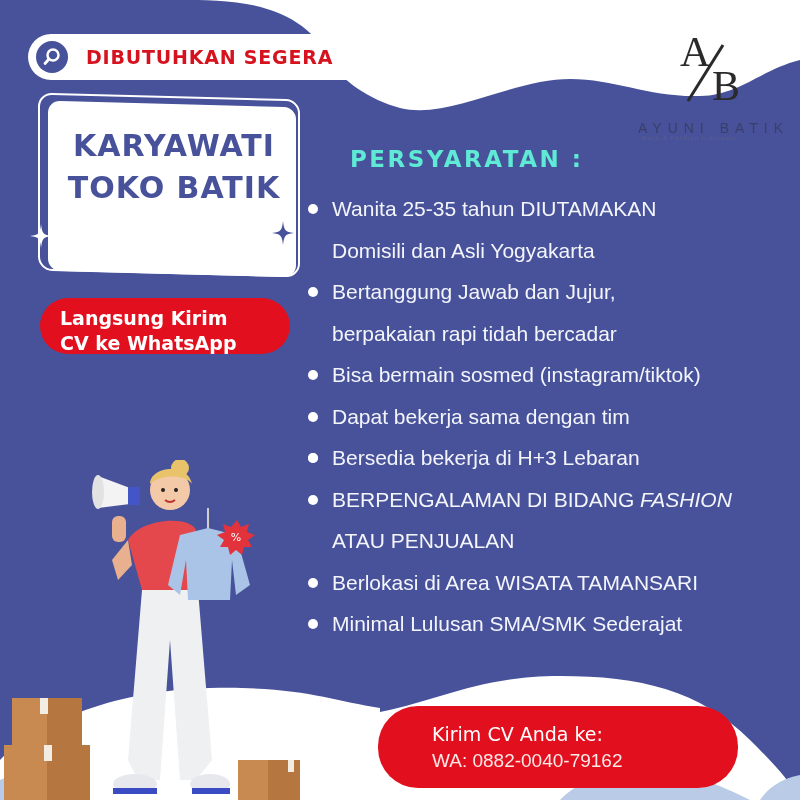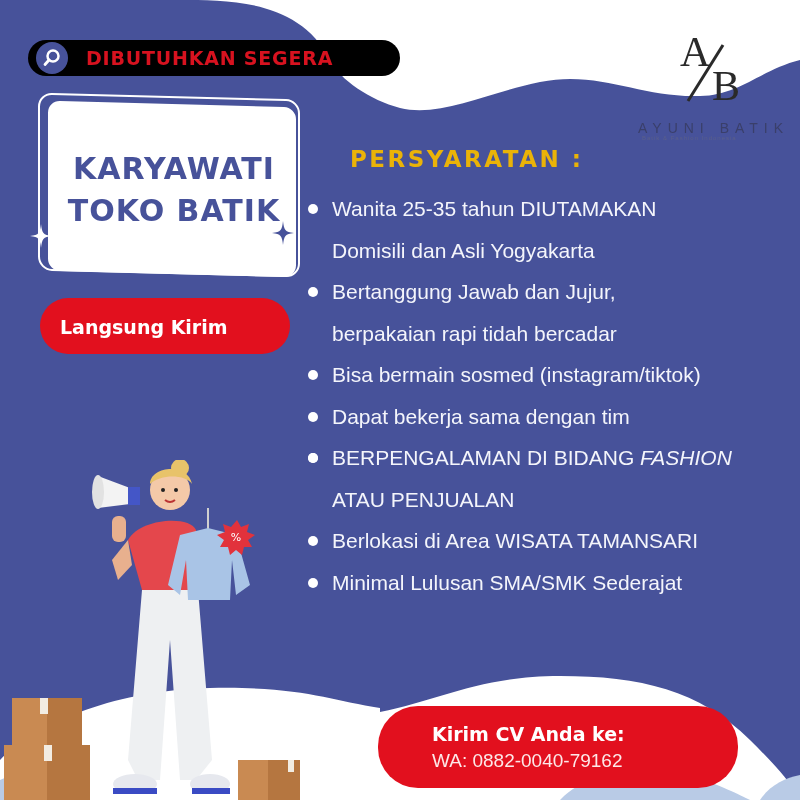--- a/index.html
+++ b/index.html
@@ -3,23 +3,23 @@
 <meta charset="utf-8">
 <style>
   * { box-sizing: border-box; margin: 0; padding: 0; }
   html, body { width: 800px; height: 800px; overflow: hidden; background: #47529a; }
   body { position: relative; font-family: "Liberation Sans", "DejaVu Sans", sans-serif; }
   .canvas { position: absolute; left: 0; top: 0; width: 800px; height: 800px; background: #47529a; overflow: hidden; }
   .bg-svg { position: absolute; left: 0; top: 0; width: 800px; height: 800px; }
 
   
   .top-pill {
-    position: absolute; left: 28px; top: 34px; width: 372px; height: 36px;
-    background: #000000; border-radius: 24px;
-    display: flex; align-items: center; padding-left: 8px; margin-top: 6px;
+    position: absolute; left: 28px; top: 34px; width: 372px; height: 46px;
+    background: #ffffff; border-radius: 24px;
+    display: flex; align-items: center; padding-left: 8px;
   }
   .search-circle {
     width: 32px; height: 32px; border-radius: 50%; background: #47529a;
     display: flex; align-items: center; justify-content: center; margin-right: 18px;
   }
   .top-pill-text {
     color: #d7121f; font-weight: 700; font-size: 19px; letter-spacing: 0.8px;
     font-family: "DejaVu Sans", sans-serif;
   }
 
@@ -28,67 +28,67 @@
     position: absolute; left: 38px; top: 96px; width: 262px; height: 178px;
     border: 2px solid #ffffff; border-radius: 14px;
     transform: skewY(1.5deg);
   }
   .title-card {
     position: absolute; left: 48px; top: 104px; width: 248px; height: 170px;
     background: #ffffff; border-radius: 12px;
     transform: skewY(1.5deg);
   }
   .title-text {
-    position: absolute; left: 58px; top: 148px; width: 232px;
+    position: absolute; left: 58px; top: 125px; width: 232px;
     color: #47529a; font-family: "DejaVu Sans", sans-serif; font-weight: 700;
     font-size: 30px; line-height: 42px; letter-spacing: 1px; text-align: center;
   }
   .sparkle { position: absolute; }
 
   
   .red-pill-left {
     position: absolute; left: 40px; top: 298px; width: 250px; height: 56px;
     background: #e2101e; border-radius: 28px;
     color: #ffffff; font-weight: 700; font-size: 19px; line-height: 25px;
-    padding: 17px 0 0 20px; font-family: "DejaVu Sans", sans-serif;
+    padding: 8px 0 0 20px; font-family: "DejaVu Sans", sans-serif;
   }
 
   
   .logo { position: absolute; left: 632px; top: 26px; width: 150px; height: 130px; }
   .logo-ab { position: absolute; left: 40px; top: 0; font-family: "Liberation Serif", "DejaVu Serif", serif; color: #2a2a2a; }
   .logo-a { position: absolute; left: 8px; top: 2px; font-size: 42px; }
   .logo-b { position: absolute; left: 40px; top: 36px; font-size: 42px; }
   .logo-slash { position: absolute; left: 32px; top: 14px; width: 3px; height: 66px; background: #2a2a2a; transform: rotate(32deg); }
   .logo-name { position: absolute; left: 6px; top: 94px; font-size: 14px; letter-spacing: 6px; color: #3a3f6a; white-space: nowrap; }
   .logo-tag { position: absolute; left: 10px; top: 109px; font-size: 6px; letter-spacing: 1px; color: #5a5f8a; white-space: nowrap; }
 
   
   .req-title {
     position: absolute; left: 350px; top: 146px;
-    color: #eab308; font-family: "DejaVu Sans", sans-serif; font-weight: 700;
+    color: #5eead4; font-family: "DejaVu Sans", sans-serif; font-weight: 700;
     font-size: 23px; letter-spacing: 2.5px;
   }
   .req-list { position: absolute; left: 306px; top: 188px; width: 490px; list-style: none; }
   .req-list li {
     position: relative; color: #f4f5fb; font-size: 21px; line-height: 41.5px;
     padding-left: 26px; white-space: nowrap; font-family: "Liberation Sans", sans-serif;
   }
   .req-list li .dot {
     position: absolute; left: 2px; top: 16px; width: 10px; height: 10px;
     border-radius: 50%; background: #ffffff;
   }
   .req-list li.cont { padding-left: 26px; }
   .req-list em { font-style: italic; }
 
   
   .red-pill-bottom {
     position: absolute; left: 378px; top: 706px; width: 360px; height: 82px;
     background: #e2101e; border-radius: 40px; padding: 14px 0 0 54px; color: #ffffff;
   }
-  .cv-label { font-weight: 700; font-size: 19px; line-height: 28px; font-family: "DejaVu Sans", sans-serif; }
+  .cv-label { font-weight: 400; font-size: 19px; line-height: 28px; font-family: "DejaVu Sans", sans-serif; }
   .cv-phone { font-size: 19px; line-height: 26px; color: #fde8e8; }
 
   
   .illus { position: absolute; left: 0; top: 460px; width: 320px; height: 340px; }
 </style>
 </head>
 <body>
 
 <div class="canvas">
 
@@ -122,20 +122,21 @@
   </div>
   <svg class="sparkle" style="left:30px;top:224px" width="22" height="24" viewBox="0 0 22 24">
     <path d="M11,0 C12,9 13,11 22,12 C13,13 12,15 11,24 C10,15 9,13 0,12 C9,11 10,9 11,0 Z" fill="#ffffff"></path>
   </svg>
   <svg class="sparkle" style="left:272px;top:220px" width="22" height="26" viewBox="0 0 22 24">
     <path d="M11,0 C12,9 13,11 22,12 C13,13 12,15 11,24 C10,15 9,13 0,12 C9,11 10,9 11,0 Z" fill="#47529a"></path>
   </svg>
 
   <div class="red-pill-left">
     <div>Langsung Kirim</div>
+    <div>CV ke WhatsApp</div>
   </div>
 
   <div class="logo">
     <div class="logo-ab">
       <span class="logo-a">A</span>
       <span class="logo-slash"></span>
       <span class="logo-b">B</span>
     </div>
     <div class="logo-name">AYUNI BATIK</div>
     <div class="logo-tag">Batik &amp; Fashion Indonesia</div>
@@ -143,20 +144,21 @@
 
   <div class="req-title">PERSYARATAN :</div>
   <ul class="req-list">
     <li><span class="dot"></span><span>Wanita 25-35 tahun DIUTAMAKAN</span></li>
     <li class="cont"><span>Domisili dan Asli Yogyakarta</span></li>
     <li><span class="dot"></span><span>Bertanggung Jawab dan Jujur,</span></li>
     <li class="cont"><span>berpakaian rapi tidah bercadar</span></li>
     <li><span class="dot"></span><span>Bisa bermain sosmed (instagram/tiktok)</span></li>
     <li><span class="dot"></span><span>Dapat bekerja sama dengan tim</span></li>
     <li><span class="dot"></span></li>
+    <li><span class="dot"></span><span>Bersedia bekerja di H+3 Lebaran</span></li>
     <li><span class="dot"></span><span>BERPENGALAMAN DI BIDANG </span><em>FASHION</em></li>
     <li class="cont"><span>ATAU PENJUALAN</span></li>
     <li><span class="dot"></span><span>Berlokasi di Area WISATA TAMANSARI</span></li>
     <li><span class="dot"></span><span>Minimal Lulusan SMA/SMK Sederajat</span></li>
   </ul>
 
   <svg class="illus" viewBox="0 460 320 340">
 
     <g>
       <rect x="12" y="698" width="70" height="48" fill="#c98a52"></rect>

